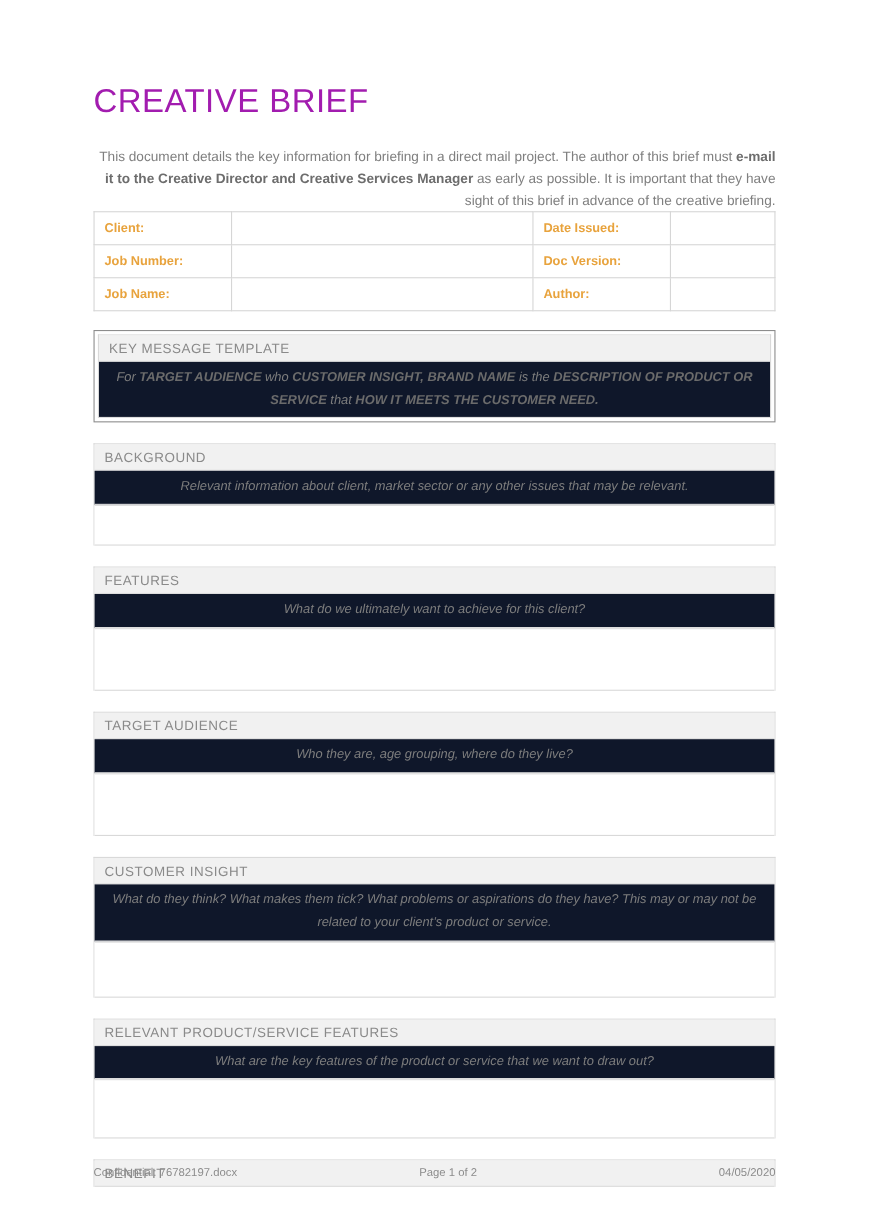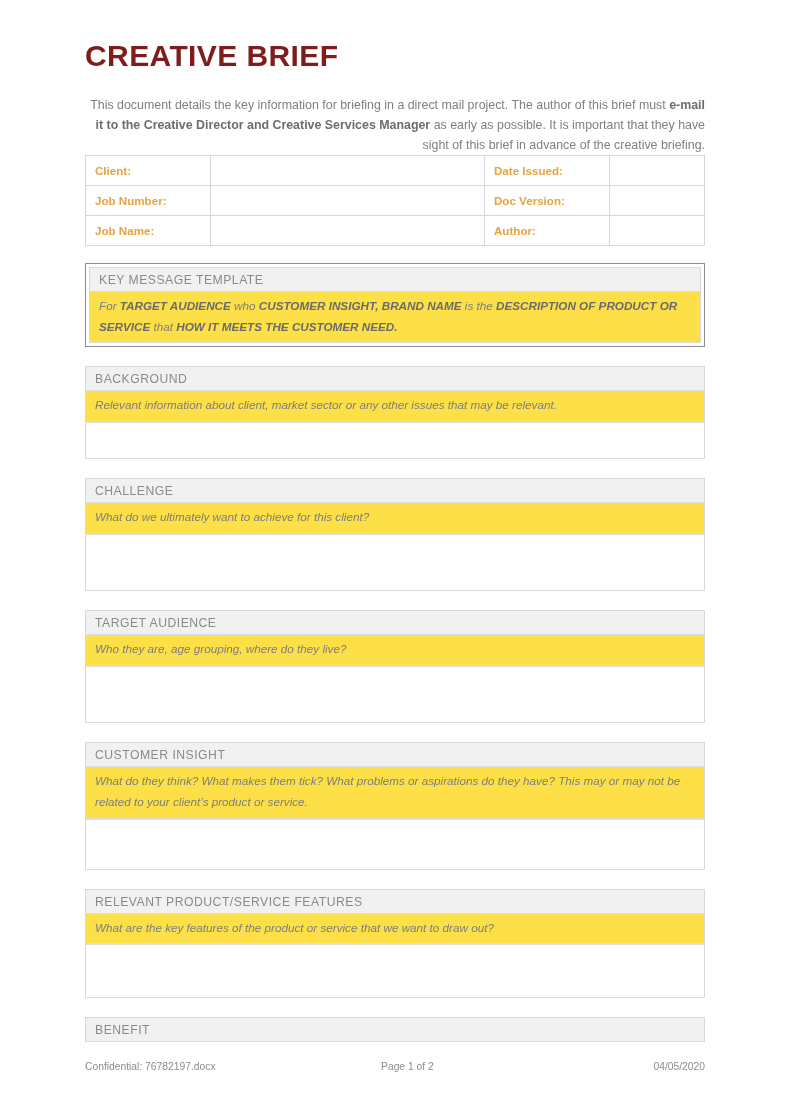--- a/index.html
+++ b/index.html
@@ -20,25 +20,25 @@
     width: 790px;
     height: 1118px;
     background: #ffffff;
     box-sizing: border-box;
     padding: 0 85px;
   }
 
   
   .doc-title {
     font-size: 30px;
-    font-weight: 700;
-    color: #7f1d1d;
+    font-weight: 400;
+    color: #a21caf;
     letter-spacing: 0.4px;
     margin: 0;
-    padding-top: 39px;
+    padding-top: 76px;
     line-height: 1.15;
   }
 
   
   .intro {
     margin: 21px 0 0 0;
     font-size: 12.4px;
     line-height: 1.62;
     color: #7f7f7f;
     text-align: right;
@@ -80,27 +80,28 @@
   }
   .sec-head {
     background: #f1f1f1;
     color: #8a8a8a;
     font-size: 12.2px;
     letter-spacing: 0.5px;
     padding: 5px 9px 4px 9px;
     border-bottom: 1px solid #dddddd;
   }
   .sec-hint {
-    background: #fde047;
+    background: #0f172a;
     color: #7d7d7d;
     font-style: italic;
     font-size: 11.7px;
     line-height: 1.78;
     padding: 4px 9px 5px 9px;
     border-bottom: 1px solid #dddddd;
+    text-align: center;
   }
   .sec-hint b { font-weight: bold; font-style: italic; color: #6b6b6b; }
   .key-answer {
     background: #ffffff;
     border: 1px solid #d9d9d9;
     border-top: none;
     height: 43px;
     padding: 5px 9px 0 9px;
     font-size: 11.7px;
     color: #6d6d6d;
@@ -172,21 +173,21 @@
     </div>
   </div>
 
   <div>
       <div class="section">
         <div class="sec-head">BACKGROUND</div>
         <div class="sec-hint">Relevant information about client, market sector or any other issues that may be relevant.</div>
         <div class="sec-answer" style="height: 35px;"></div>
       </div>
       <div class="section">
-        <div class="sec-head">CHALLENGE</div>
+        <div class="sec-head">FEATURES</div>
         <div class="sec-hint">What do we ultimately want to achieve for this client?</div>
         <div class="sec-answer" style="height: 55px;"></div>
       </div>
       <div class="section">
         <div class="sec-head">TARGET AUDIENCE</div>
         <div class="sec-hint">Who they are, age grouping, where do they live?</div>
         <div class="sec-answer" style="height: 55px;"></div>
       </div>
       <div class="section">
         <div class="sec-head">CUSTOMER INSIGHT</div>

